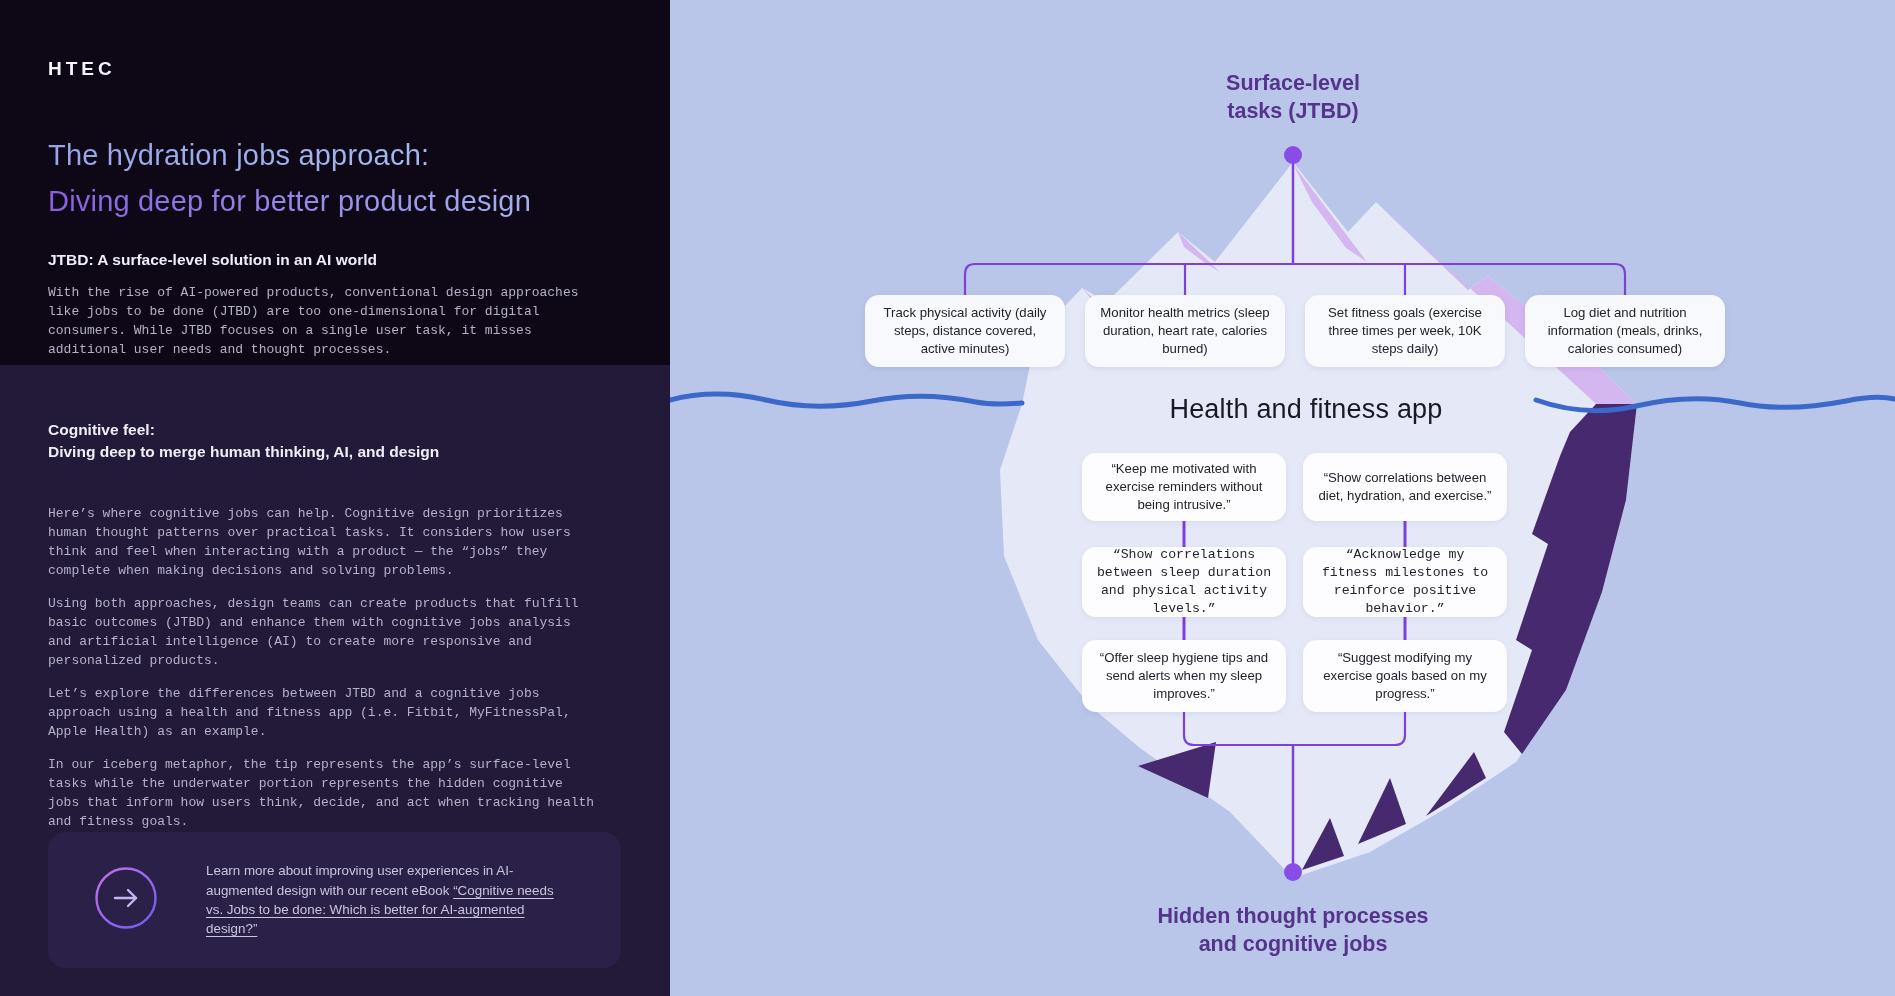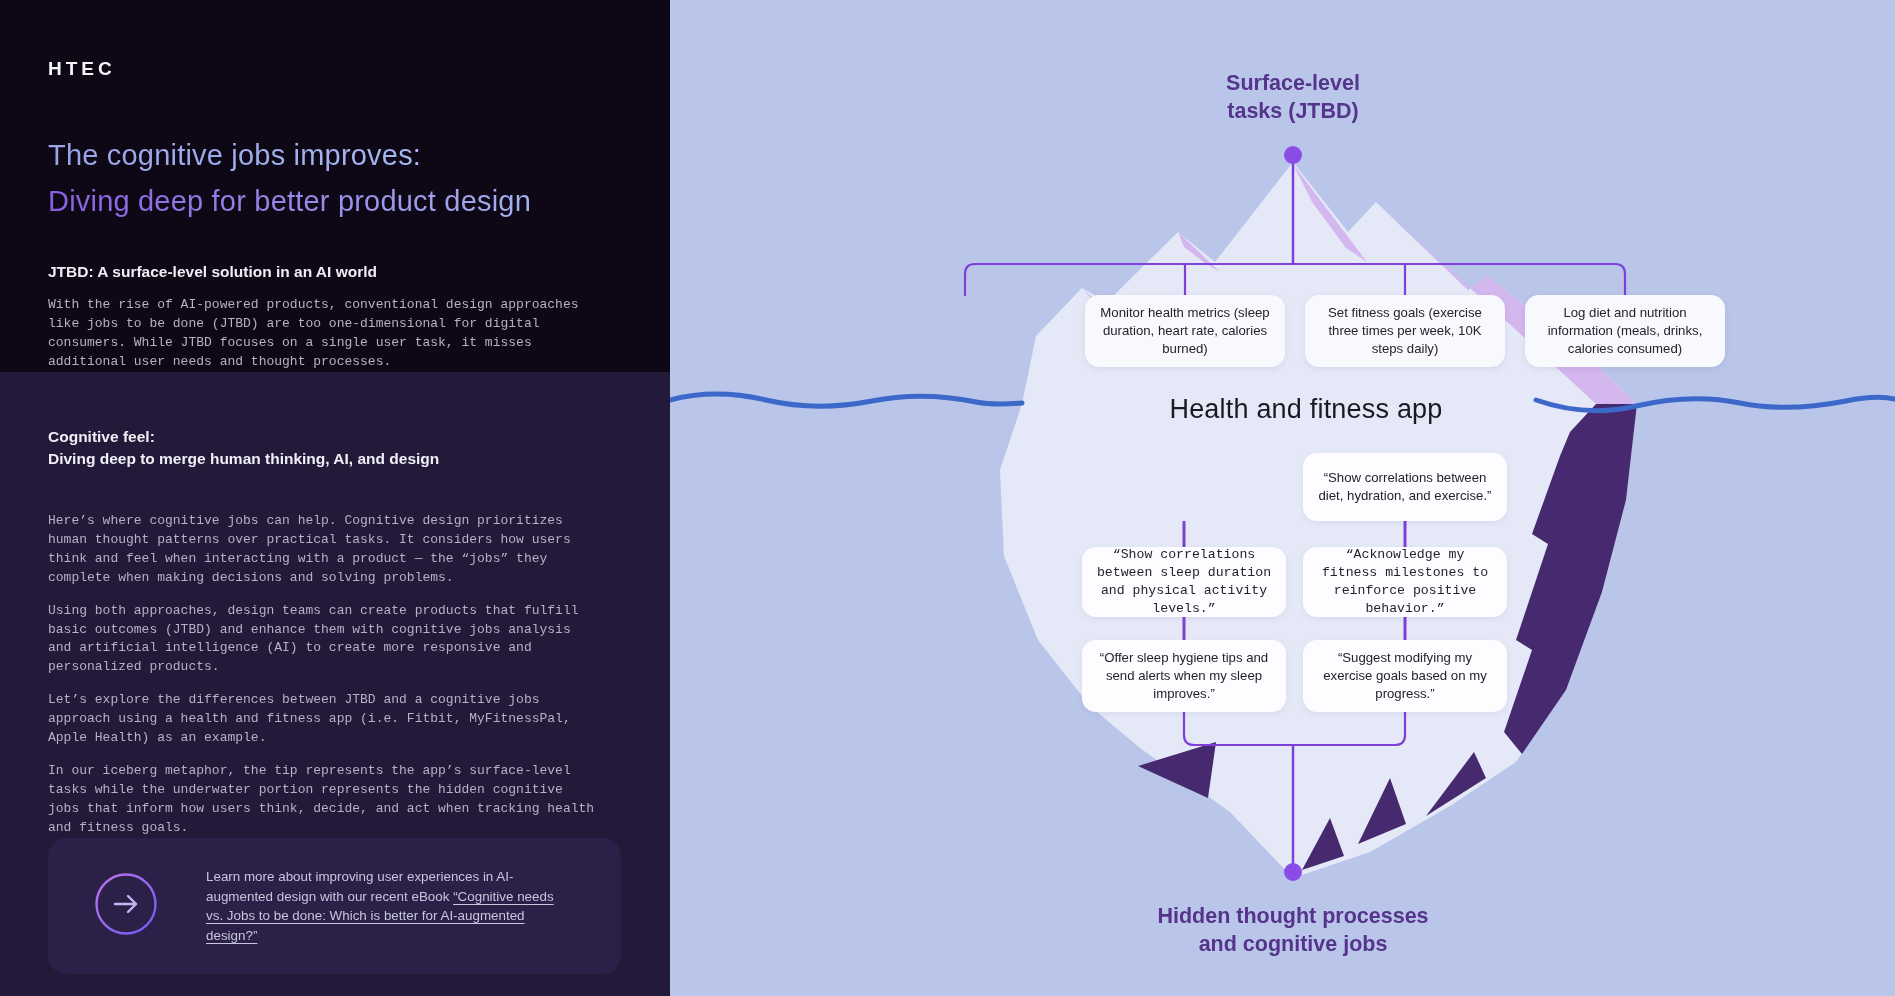--- a/index.html
+++ b/index.html
@@ -12,21 +12,21 @@
   .left-top { background:#0e0816; height:415px; padding:58px 58px 0 48px; }
   .left-bottom { background:#221a38; flex:1; padding:54px 58px 28px 48px; display:flex; flex-direction:column; }
 
   .logo { color:#f5f4f8; font-size:19px; font-weight:700; letter-spacing:4px; margin-bottom:52px; }
 
   .main-title { font-size:29px; font-weight:500; line-height:1.6; letter-spacing:.2px; }
   .title-l1 { background:linear-gradient(90deg,#9aa3e8,#abc3f2); -webkit-background-clip:text; background-clip:text; -webkit-text-fill-color:transparent; }
   .title-l2 { background:linear-gradient(90deg,#8a5fe0,#a9bdf0); -webkit-background-clip:text; background-clip:text; -webkit-text-fill-color:transparent; }
 
   .sec-heading { color:#f0eef6; font-size:15.5px; font-weight:700; line-height:1.42; }
-  .left-top .sec-heading { margin-top:36px; }
+  .left-top .sec-heading { margin-top:24px; }
   .body-text { color:#b5b1c6; font-size:13px; line-height:1.46; max-width:552px;font-family:Liberation Mono, monospace; }
   .left-top .body-text { margin-top:13px; }
   .left-bottom .body-text { margin-top:14px; }
   .left-bottom .body-text.first { margin-top:42px; }
 
   .cta-card { margin-top:auto; background:#2a2048; border-radius:18px; width:573px; min-height:136px; display:flex; align-items:center; padding:20px 26px 20px 46px; }
   .cta-icon { flex:0 0 64px; }
   .cta-text { margin-left:48px; color:#c8c5dc; font-size:13.4px; line-height:1.45; max-width:360px; }
   .cta-text a { color:#c8c5dc; text-decoration:underline; text-underline-offset:3px; }
 
@@ -48,21 +48,21 @@
 </style>
 </head>
 <body>
 
 <div class="stage">
 
   <aside class="left-panel">
     <div class="left-top">
       <div class="logo">HTEC</div>
       <h1 class="main-title">
-        <div class="title-l1">The cognitive jobs improves:</div>
+        <div class="title-l1">The hydration jobs approach:</div>
         <div class="title-l2">Diving deep for better product design</div>
       </h1>
       <h2 class="sec-heading">JTBD: A surface-level solution in an AI world</h2>
       <p class="body-text">With the rise of AI-powered products, conventional design approaches like jobs to be done (JTBD) are too one-dimensional for digital consumers. While JTBD focuses on a single user task, it misses additional user needs and thought processes.</p>
     </div>
 
     <div class="left-bottom">
       <h2 class="sec-heading">
         <div>Cognitive feel:</div>
         <div>Diving deep to merge human thinking, AI, and design</div>
@@ -133,23 +133,25 @@
       <circle cx="623" cy="155" r="9" fill="#8a4ce6"></circle>
       <circle cx="623" cy="872" r="9" fill="#8a4ce6"></circle>
     </svg>
 
     <div class="diagram-label surface-label">Surface-level
 tasks (JTBD)</div>
     <div class="diagram-label hidden-label">Hidden thought processes
 and cognitive jobs</div>
     <div class="center-title">Health and fitness app</div>
 
+    <div class="node-box task-box" style="left:195px">Track physical activity (daily steps, distance covered, active minutes)</div>
     <div class="node-box task-box" style="left:415px">Monitor health metrics (sleep duration, heart rate, calories burned)</div>
     <div class="node-box task-box" style="left:635px">Set fitness goals (exercise three times per week, 10K steps daily)</div>
     <div class="node-box task-box" style="left:855px">Log diet and nutrition information (meals, drinks, calories consumed)</div>
 
+    <div class="node-box quote-box col1 row1">“Keep me motivated with exercise reminders without being intrusive.”</div>
     <div class="node-box quote-box col2 row1">“Show correlations between diet, hydration, and exercise.”</div>
     <div class="node-box quote-box col1 row2">“Show correlations between sleep duration and physical activity levels.”</div>
     <div class="node-box quote-box col2 row2">“Acknowledge my fitness milestones to reinforce positive behavior.”</div>
     <div class="node-box quote-box col1 row3">“Offer sleep hygiene tips and send alerts when my sleep improves.”</div>
     <div class="node-box quote-box col2 row3">“Suggest modifying my exercise goals based on my progress.”</div>
   </main>
 </div>
 
 </body></html>

